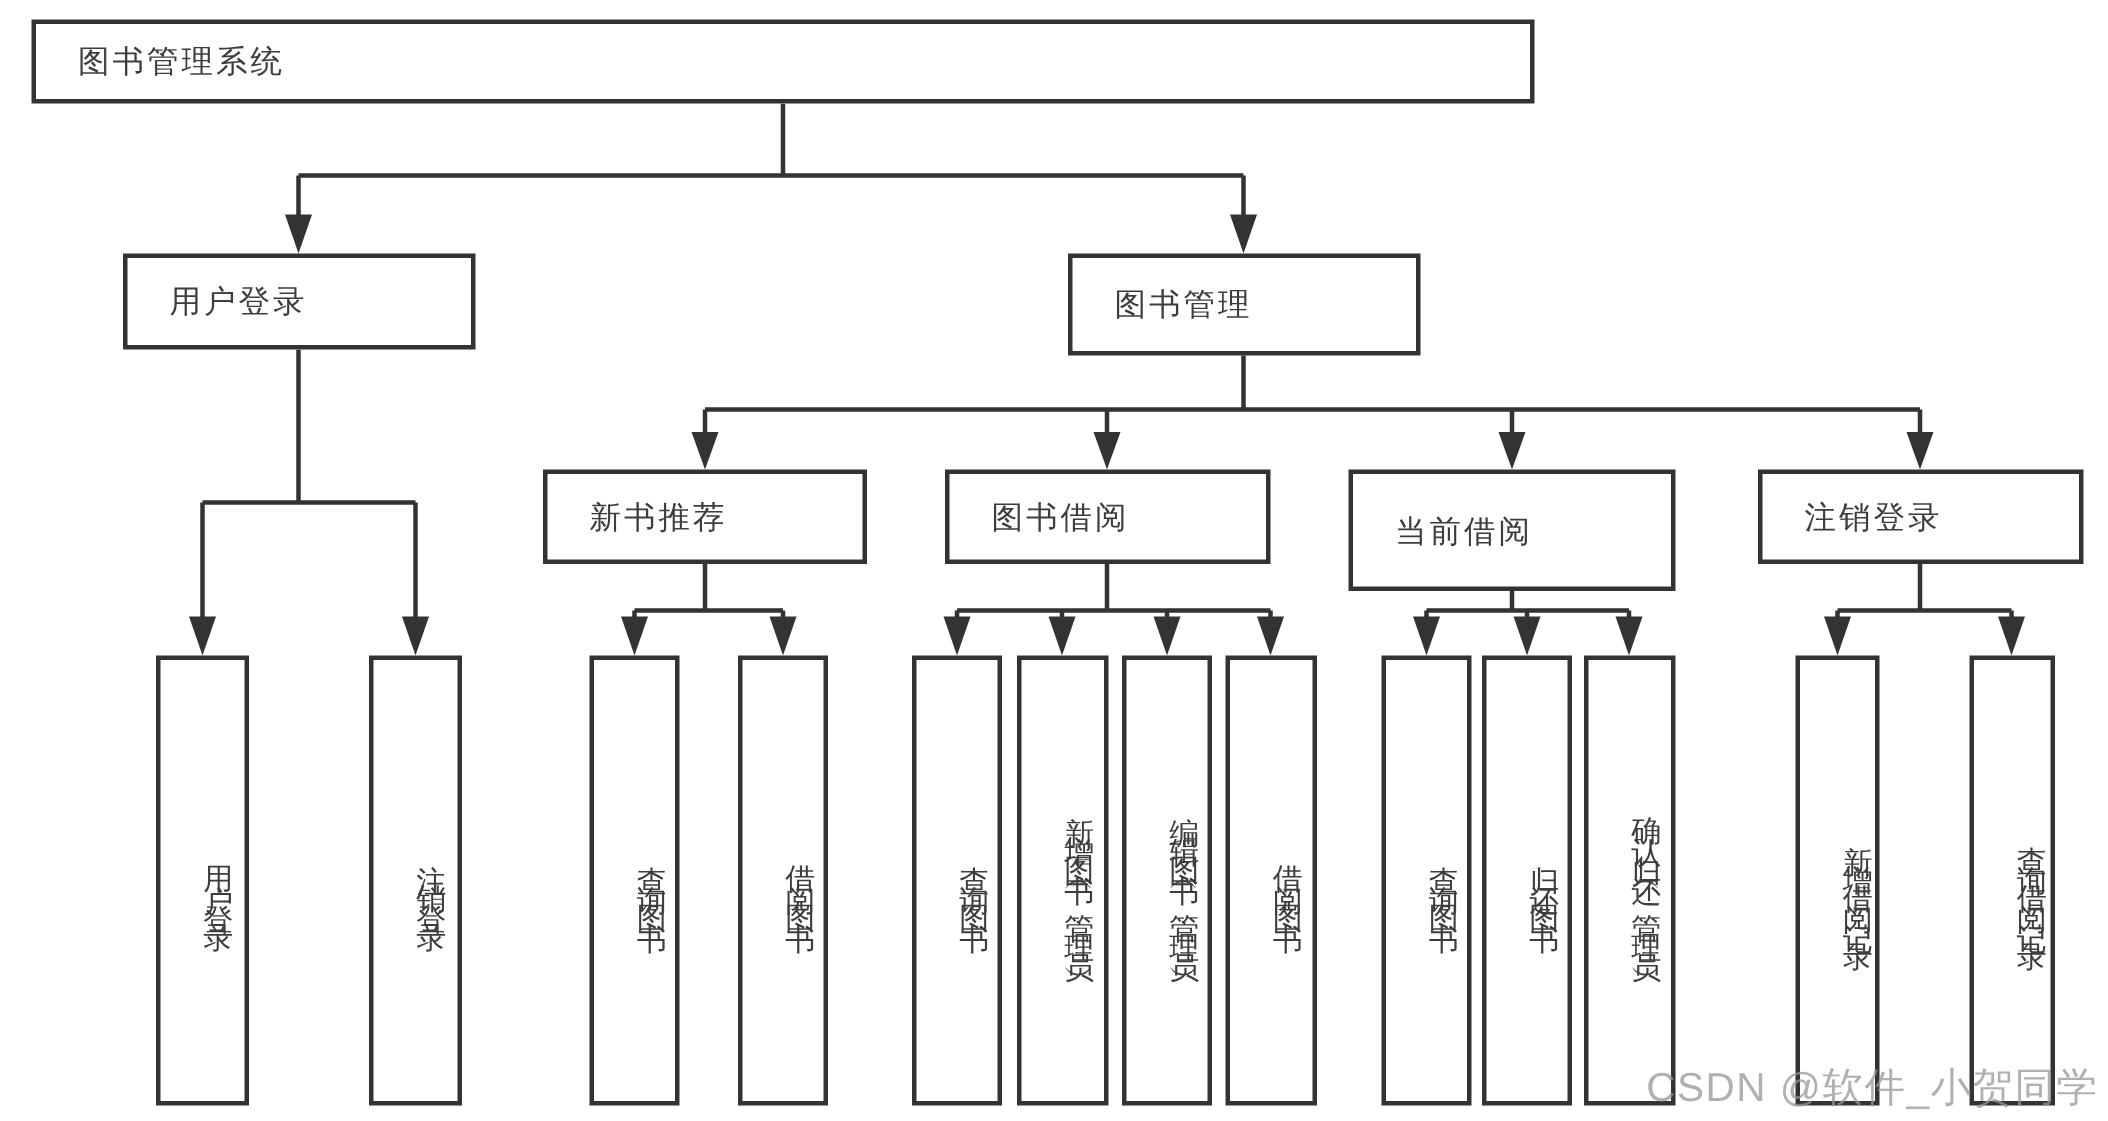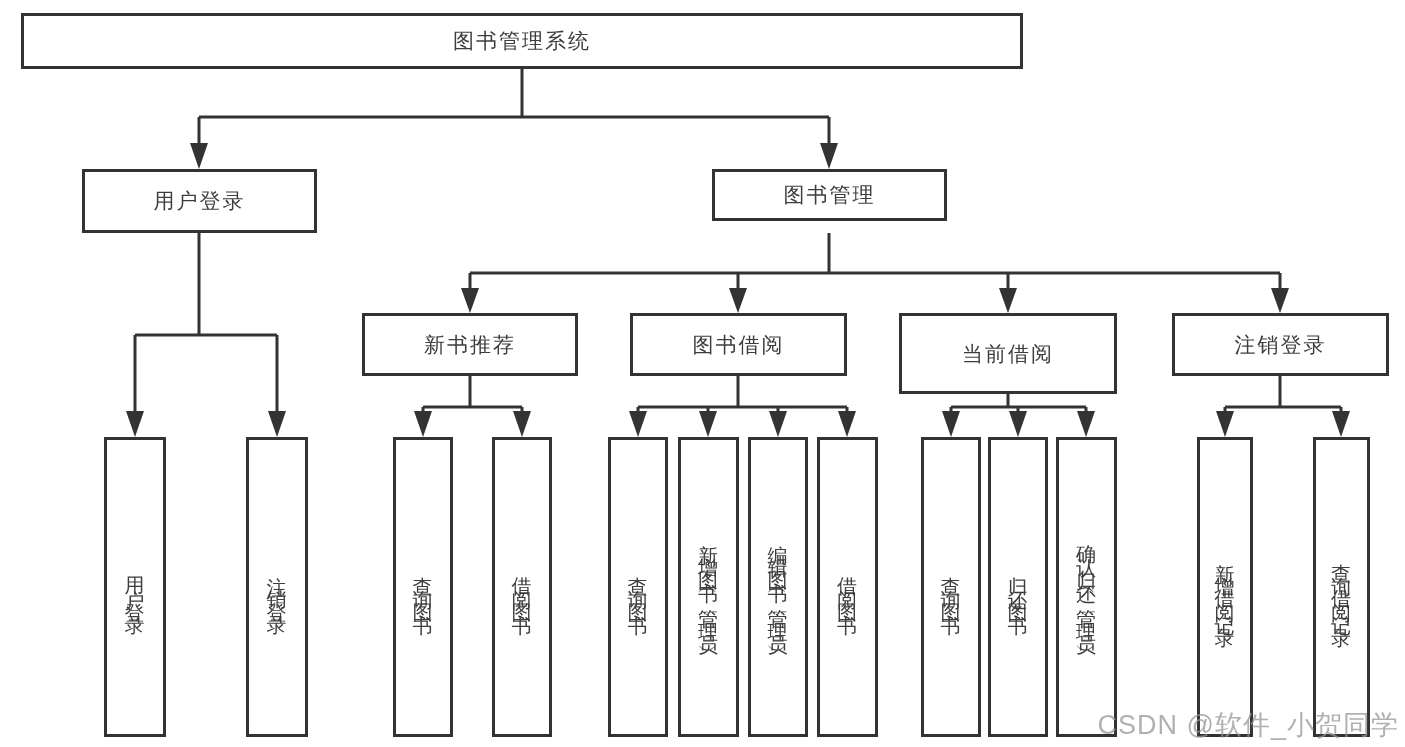--- a/index.html
+++ b/index.html
@@ -21,25 +21,26 @@
     width: 1405px; height: 747px;
     pointer-events: none;
   }
   .node {
     position: absolute;
     box-sizing: border-box;
     border: 3px solid #333333;
     background: #ffffff;
     display: flex;
     align-items: center;
-    justify-content: center;
+    justify-content: flex-start;
     color: #3d3d3d;
     font-size: 21px;
     letter-spacing: 2px;
     white-space: nowrap;
+    padding-left: 28px;
   }
   .leaf {
     font-size: 20px;
   }
   .leaf .vtext {
     writing-mode: vertical-rl;
     text-orientation: upright;
     letter-spacing: 13px;
     line-height: 1;
     white-space: nowrap;
@@ -102,21 +103,21 @@
     </g>
   </svg>
 
   <div class="node" style="left:21px; top:13px; width:1002px; height:56px;">
     <span>图书管理系统</span>
   </div>
 
   <div class="node" style="left:82px; top:169px; width:235px; height:64px;">
     <span>用户登录</span>
   </div>
-  <div class="node" style="left:712px; top:169px; width:235px; height:52px;">
+  <div class="node" style="left:712px; top:169px; width:235px; height:68px;">
     <span>图书管理</span>
   </div>
 
   <div class="node" style="left:362px; top:313px; width:216px; height:63px;">
     <span>新书推荐</span>
   </div>
   <div class="node" style="left:630px; top:313px; width:217px; height:63px;">
     <span>图书借阅</span>
   </div>
   <div class="node" style="left:899px; top:313px; width:218px; height:81px;">

